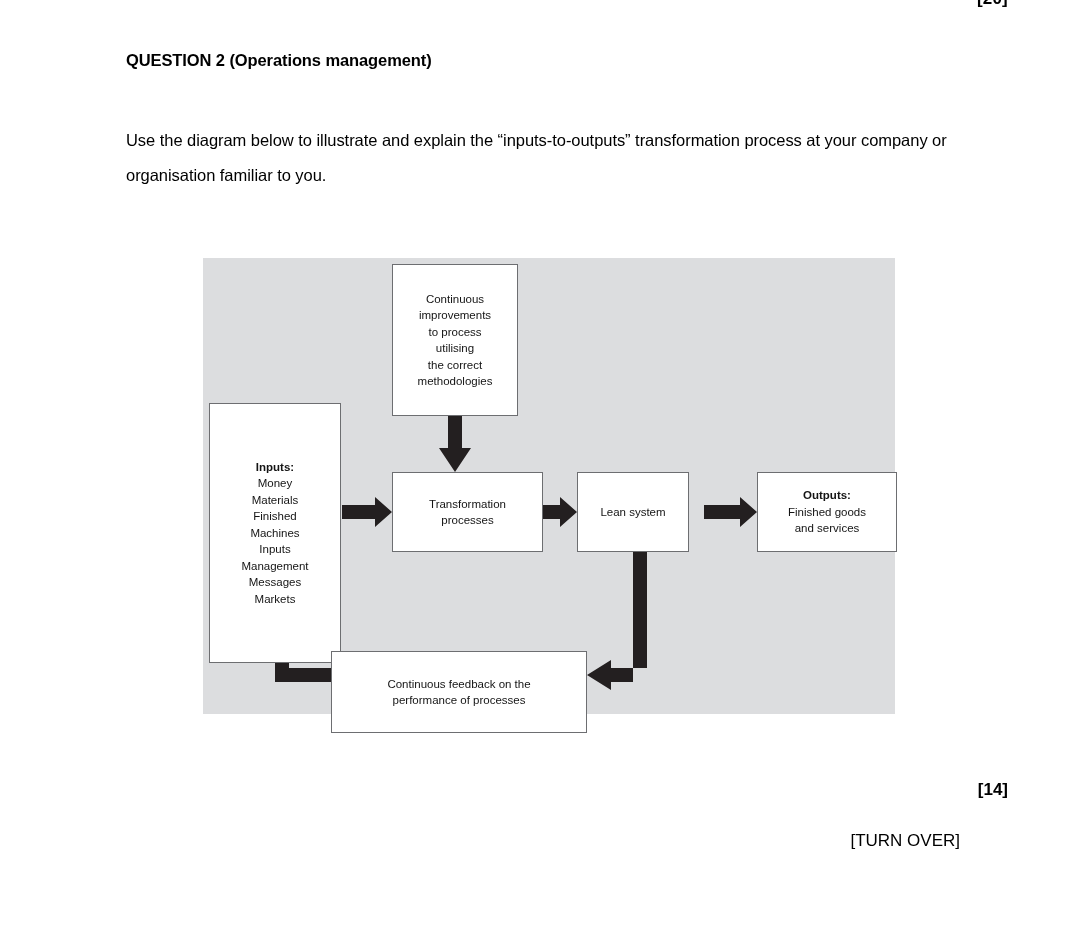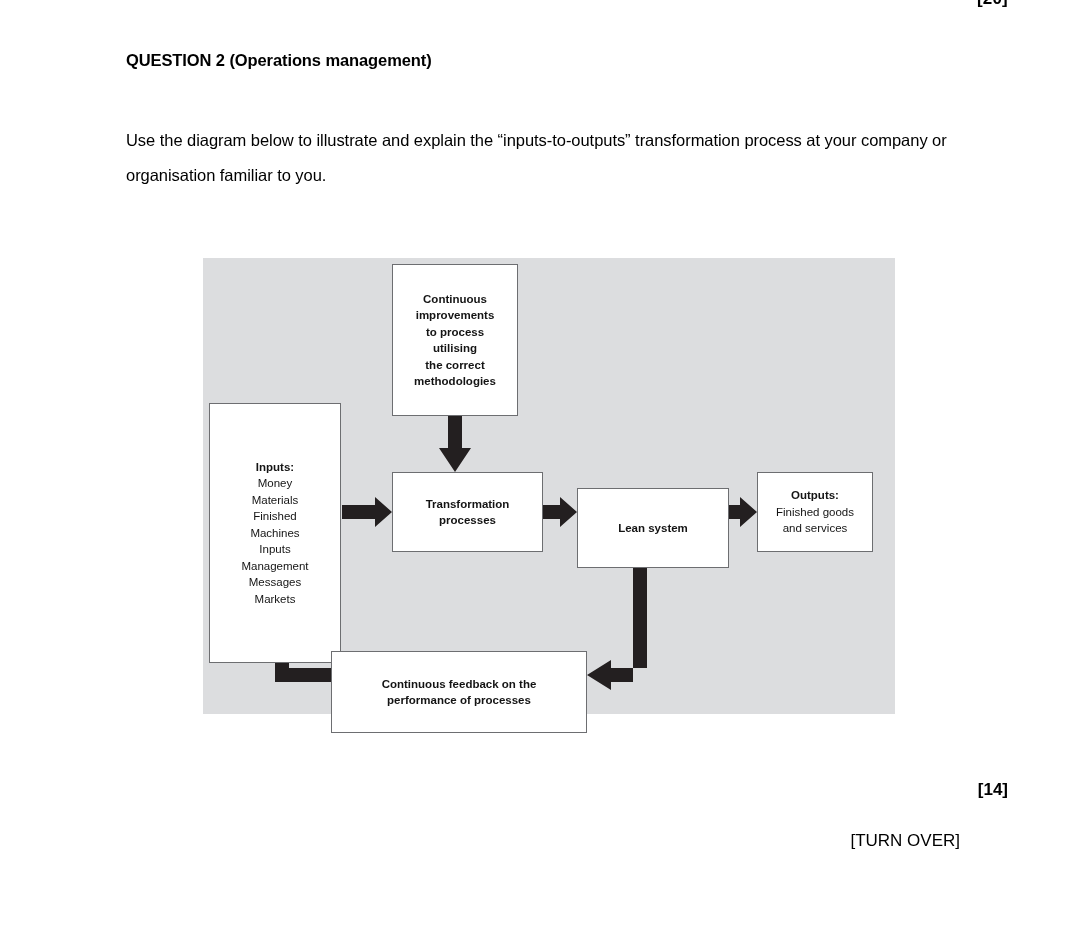--- a/index.html
+++ b/index.html
@@ -66,28 +66,28 @@
     flex-direction: column;
     align-items: center;
     justify-content: center;
     text-align: center;
     font-size: 11.5px;
     line-height: 16.5px;
     color: #141414;
   }
   .node .line { display: block; white-space: nowrap; }
   .node .strong { font-weight: bold; }
-  .node.all-bold { font-weight: bold; }
+  .node.all-bold { font-weight: normal; }
 
   
   #node-improvements { left: 189px; top: 6px;   width: 126px; height: 152px; }
   #node-inputs       { left: 6px;   top: 145px; width: 132px; height: 260px; }
   #node-transformation{left: 189px; top: 214px; width: 151px; height: 80px; }
-  #node-lean         { left: 374px; top: 214px; width: 152px; height: 80px; margin-top: 16px; }
-  #node-outputs      { left: 554px; top: 214px; width: 116px; height: 80px; }
+  #node-lean         { left: 374px; top: 214px; width: 112px; height: 80px; }
+  #node-outputs      { left: 554px; top: 214px; width: 140px; height: 80px; }
   #node-feedback     { left: 128px; top: 393px; width: 256px; height: 82px; }
 
   
   #connectors {
     position: absolute;
     left: 0;
     top: 0;
     width: 692px;
     height: 456px;
     pointer-events: none;

